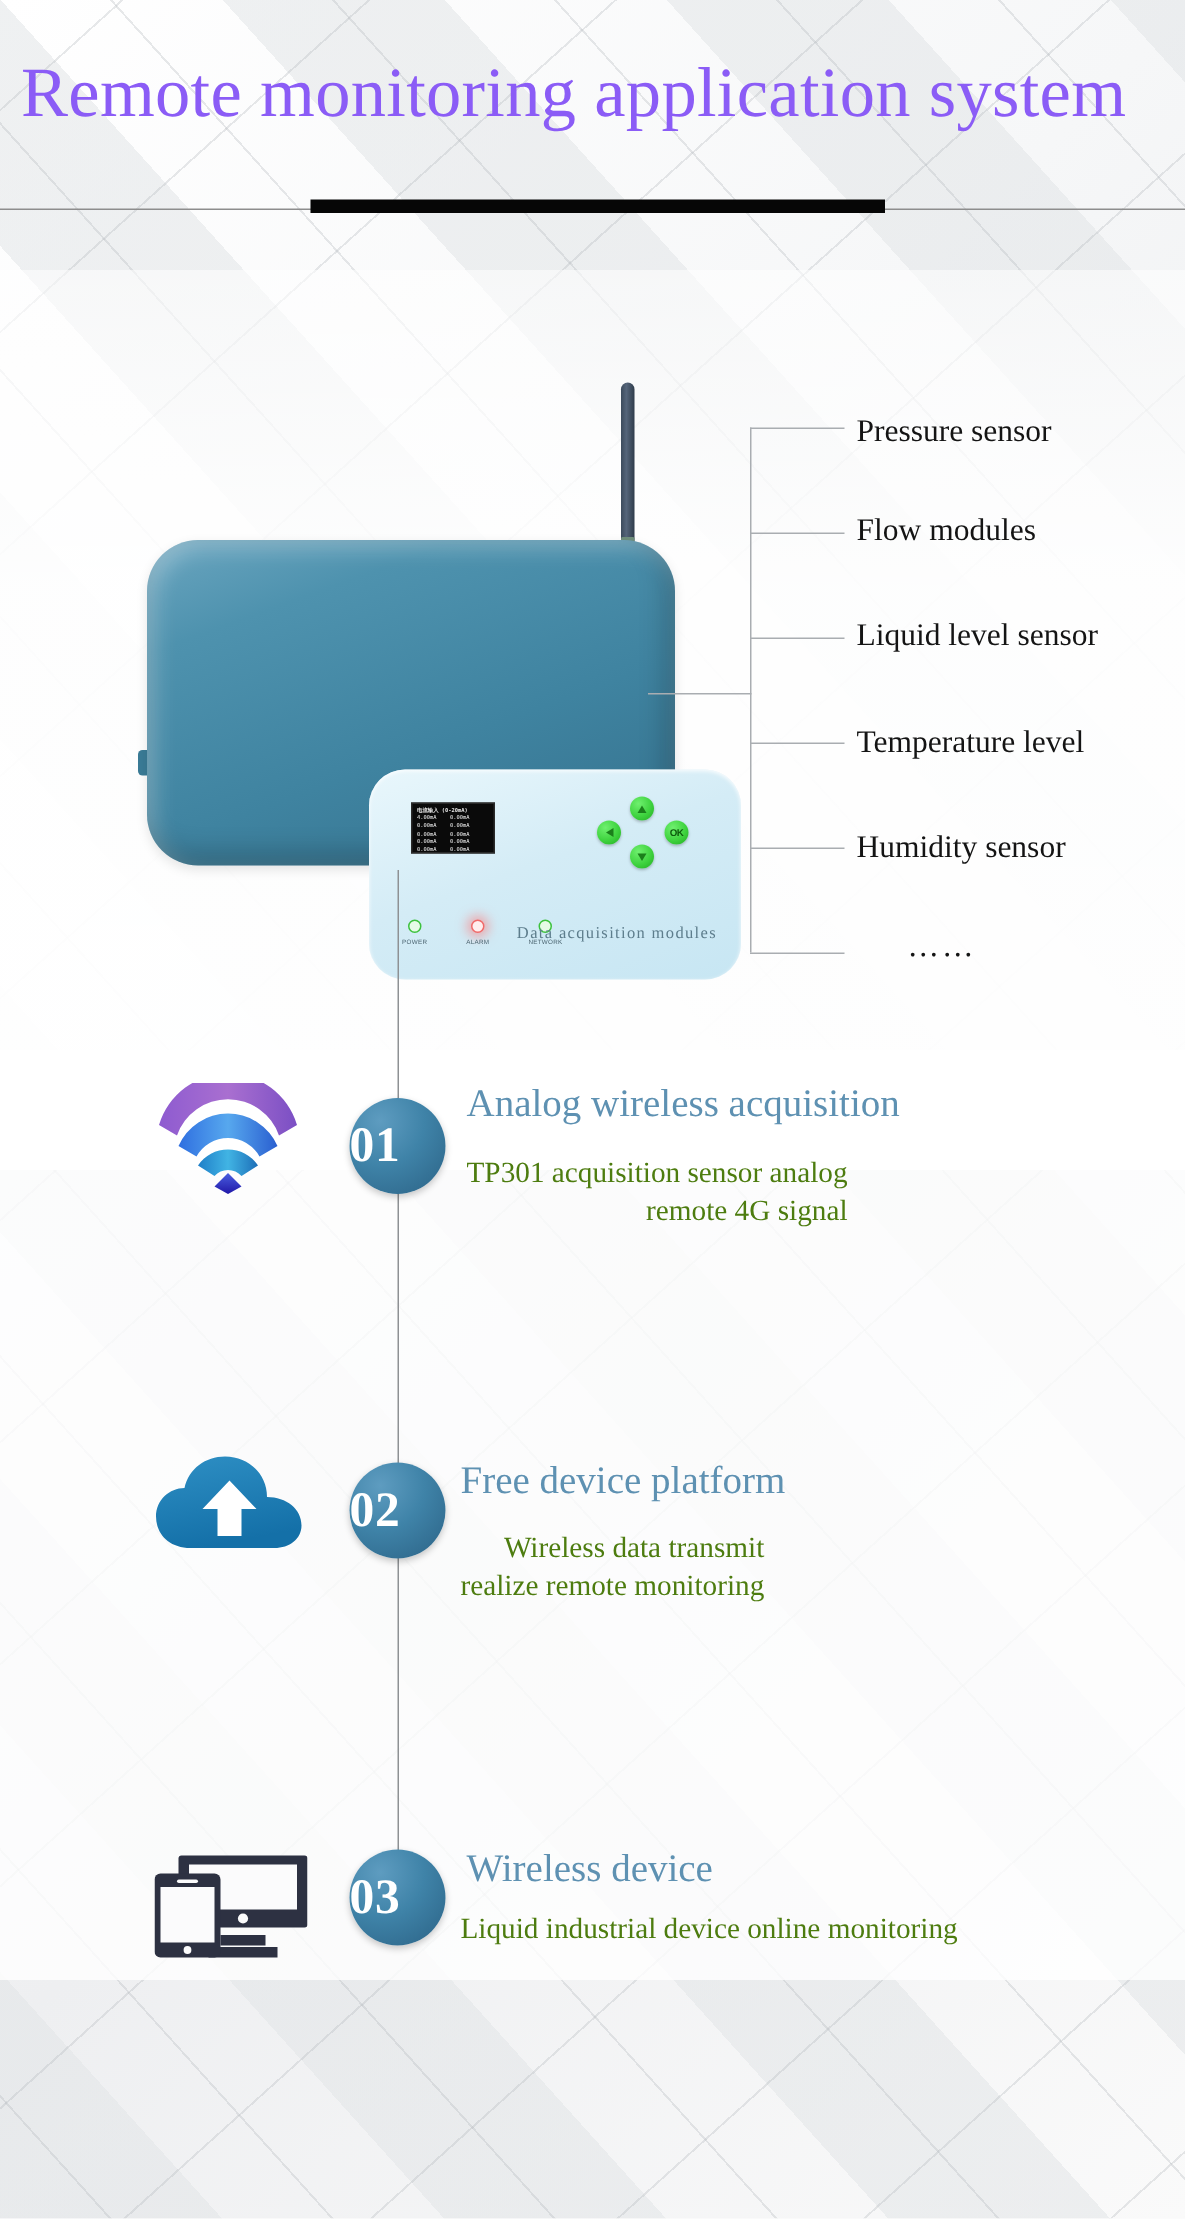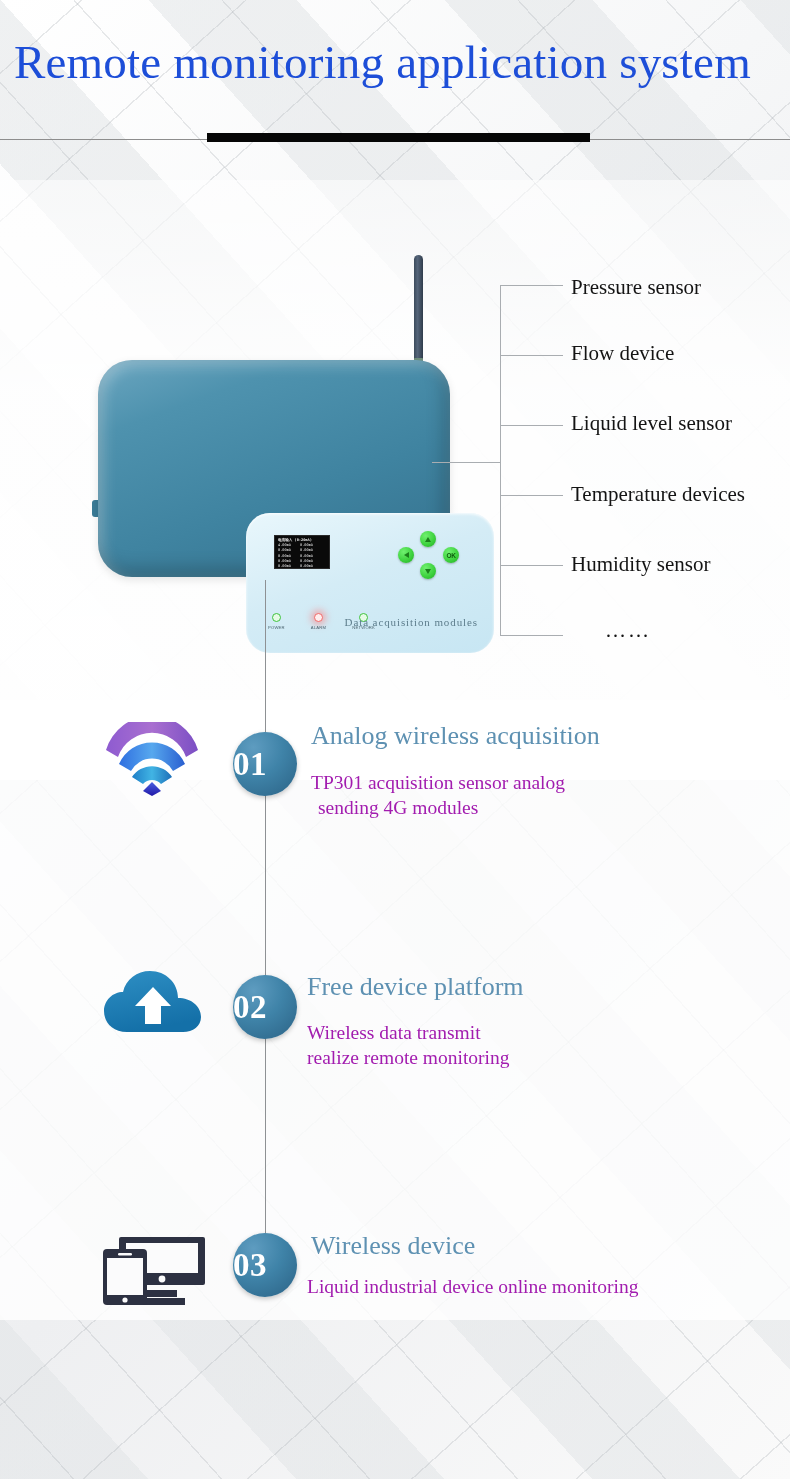--- a/index.html
+++ b/index.html
@@ -38,21 +38,21 @@
     position: absolute; left:0; right:0; top:700px; height:620px;
     background: rgba(255,255,255,.80);
     z-index: 1;
   }
   #wrap { position: absolute; inset: 0; z-index: 3; }
 
   
   .page-title {
     position: absolute; left: 14px; top: 32px;
     font-size: 47px; line-height: 60px;
-    letter-spacing: .2px; color: #1d4ed8;
+    letter-spacing: .2px; color: #8b5cf6;
     white-space: nowrap;
     text-align: right;
   }
   .hr-thin {
     position: absolute; left: 0; right: 0; top: 139px;
     height: 1px; background: #8d8d8d;
   }
   .hr-bold {
     position: absolute; left: 207px; top: 133px;
     width: 383px; height: 9px; background: #060606;
@@ -148,21 +148,21 @@
     position: absolute; left: 233px; width: 64px; height: 64px; border-radius: 50%;
     background: radial-gradient(circle at 32% 24%, #5e9cc0 0%, #3f83a8 45%, #2b6285 100%);
     box-shadow: 0 2px 5px rgba(0,0,0,.22);
     display: flex; align-items: center; justify-content: flex-start;
   }
   .badge-num {
     font-family: "Liberation Serif", serif; font-size: 33px; font-weight: bold;
     color: #fff; letter-spacing: .5px;
   }
   .step-head { position: absolute; font-size: 26px; color: #5e91b2; white-space: nowrap; }
-  .step-body { position: absolute; font-size: 19.5px; color: #a21caf; line-height: 25px; }
+  .step-body { position: absolute; font-size: 19.5px; color: #4d7c0f; line-height: 25px; text-align: right; }
 
   
   .icon-wifi { position:absolute; left:103px; width:98px; height:74px; }
 
   
   .icon-cloud { position:absolute; left:103px; width:100px; height:64px; }
 
   
   .icon-devices { position:absolute; left:103px; width:102px; height:72px; }
 </style>
@@ -247,23 +247,23 @@
     <div class="connector"></div>
 
     <div class="tick" style="top:285px"></div>
     <div class="tick" style="top:355px"></div>
     <div class="tick" style="top:425px"></div>
     <div class="tick" style="top:495px"></div>
     <div class="tick" style="top:565px"></div>
     <div class="tick" style="top:635px"></div>
 
     <div class="sensor-label" style="top:275px">Pressure sensor</div>
-    <div class="sensor-label" style="top:341px">Flow device</div>
+    <div class="sensor-label" style="top:341px">Flow modules</div>
     <div class="sensor-label" style="top:411px">Liquid level sensor</div>
-    <div class="sensor-label" style="top:482px">Temperature devices</div>
+    <div class="sensor-label" style="top:482px">Temperature level</div>
     <div class="sensor-label" style="top:552px">Humidity sensor</div>
     <div class="sensor-label dots" style="top:618px">……</div>
   </div>
 
   <div class="spine" style="top:580px; height:155px"></div>
   <div class="spine" style="top:795px; height:182px"></div>
   <div class="spine" style="top:1038px; height:197px"></div>
 
   <div class="step" style="top:0">
     <div class="icon-wifi" style="top:722px">
@@ -296,21 +296,21 @@
       </svg>
     </div>
 
     <div class="badge" style="top:732px">
       <span class="badge-num">01</span>
     </div>
 
     <div class="step-head" style="left:311px; top:721px">Analog wireless acquisition</div>
     <div class="step-body" style="left:311px; top:770px">
       <div>TP301 acquisition sensor analog</div>
-      <div style="padding-left:7px">sending 4G modules</div>
+      <div style="padding-left:7px">remote 4G signal</div>
     </div>
   </div>
 
   <div class="step" style="top:0">
     <div class="icon-cloud" style="top:970px">
       <svg width="100" height="64" viewBox="0 0 100 64">
         <defs>
           <linearGradient id="cg" x1="0" y1="0" x2="0.3" y2="1">
             <stop offset="0%" stop-color="#2e8fc4"></stop>
               <stop offset="100%" stop-color="#1470a8"></stop>

